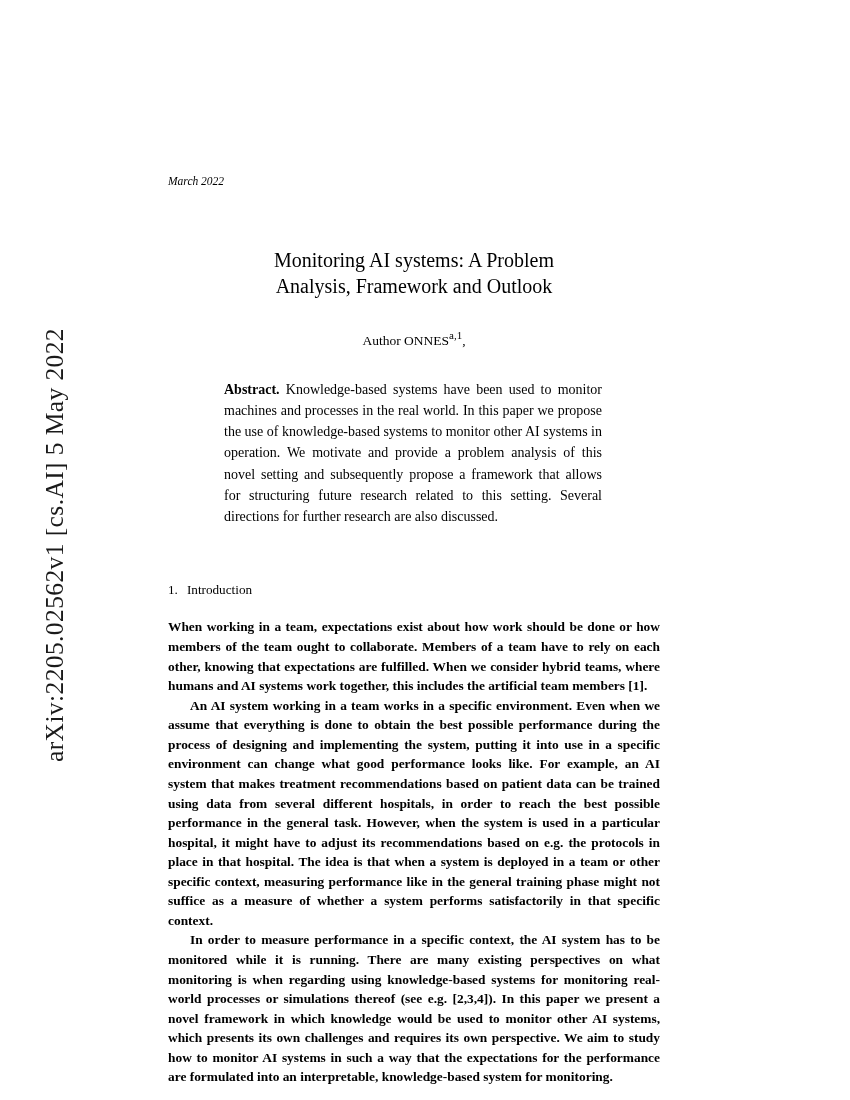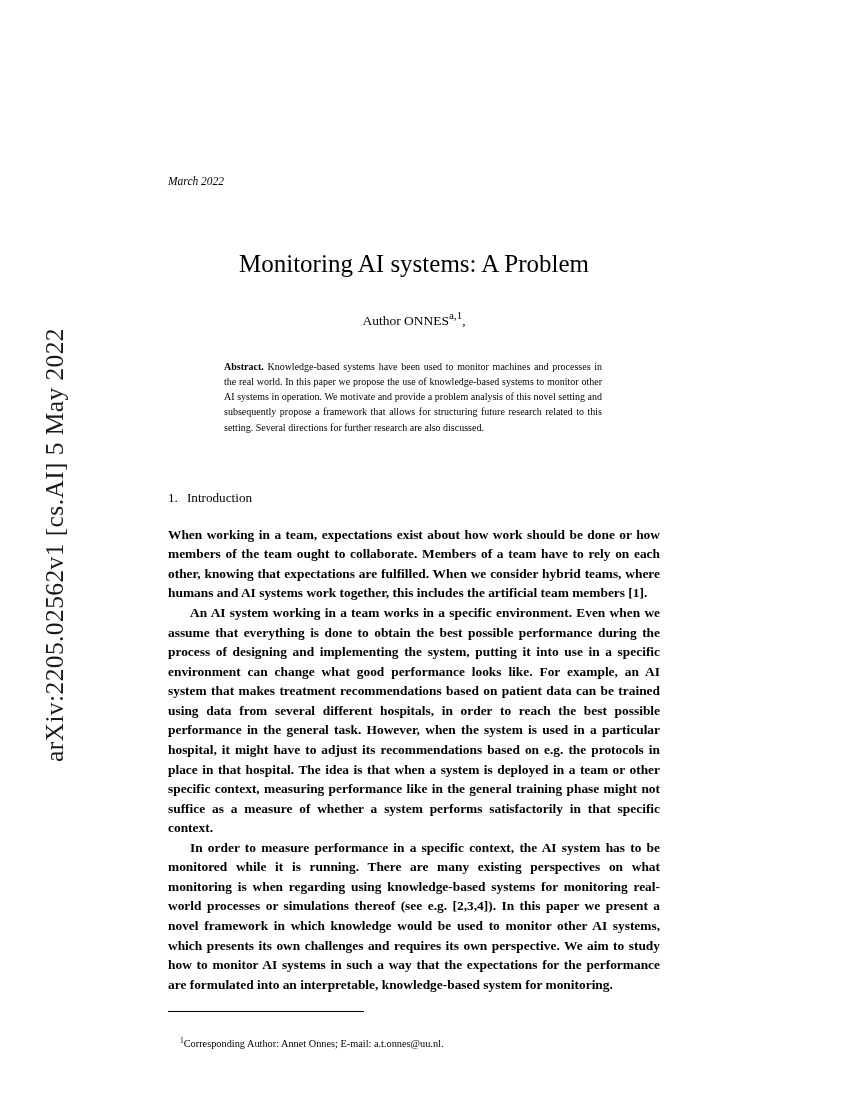--- a/index.html
+++ b/index.html
@@ -49,21 +49,21 @@
   .date-line {
     margin-top: 175px;
     font-style: italic;
     font-size: 11.5px;
     line-height: 1.2;
   }
 
   .title {
     margin-top: 58px;
     text-align: center;
-    font-size: 25px;
+    font-size: 20px;
     line-height: 1.32;
     font-weight: normal;
   }
 
   .authors {
     margin-top: 28px;
     text-align: center;
     font-size: 13.5px;
     line-height: 1.3;
   }
@@ -81,21 +81,21 @@
   }
   .affiliation sup {
     font-size: 8.5px;
     font-style: normal;
     vertical-align: super;
   }
 
   .abstract {
     margin: 30px 16px 0 56px;
     width: 378px;
-    font-size: 10px;
+    font-size: 14px;
     line-height: 1.52;
     text-align: justify;
   }
   .abstract .abstract-head {
     font-weight: bold;
   }
 
   .section-heading {
     margin-top: 55px;
     font-size: 13.2px;
@@ -146,20 +146,21 @@
 <div id="page">
 
   <div id="arxiv-stamp">arXiv:2205.02562v1  [cs.AI]  5 May 2022</div>
 
   <div id="content">
 
     <div class="date-line">March 2022</div>
 
     <div class="title">
       <div>Monitoring AI systems: A Problem</div>
+      <div>Analysis, Framework and Outlook</div>
     </div>
 
     <div class="authors">
       <span>Author ONNES</span><sup>a,1</sup><span>,</span>
     </div>
 
 
     <div class="abstract">
       <span class="abstract-head">Abstract.</span><span> Knowledge-based systems have been used to monitor machines and processes in the real world. In this paper we propose the use of knowledge-based systems to monitor other AI systems in operation. We motivate and provide a problem analysis of this novel setting and subsequently propose a framework that allows for structuring future research related to this setting. Several directions for further research are also discussed.</span>
     </div>

